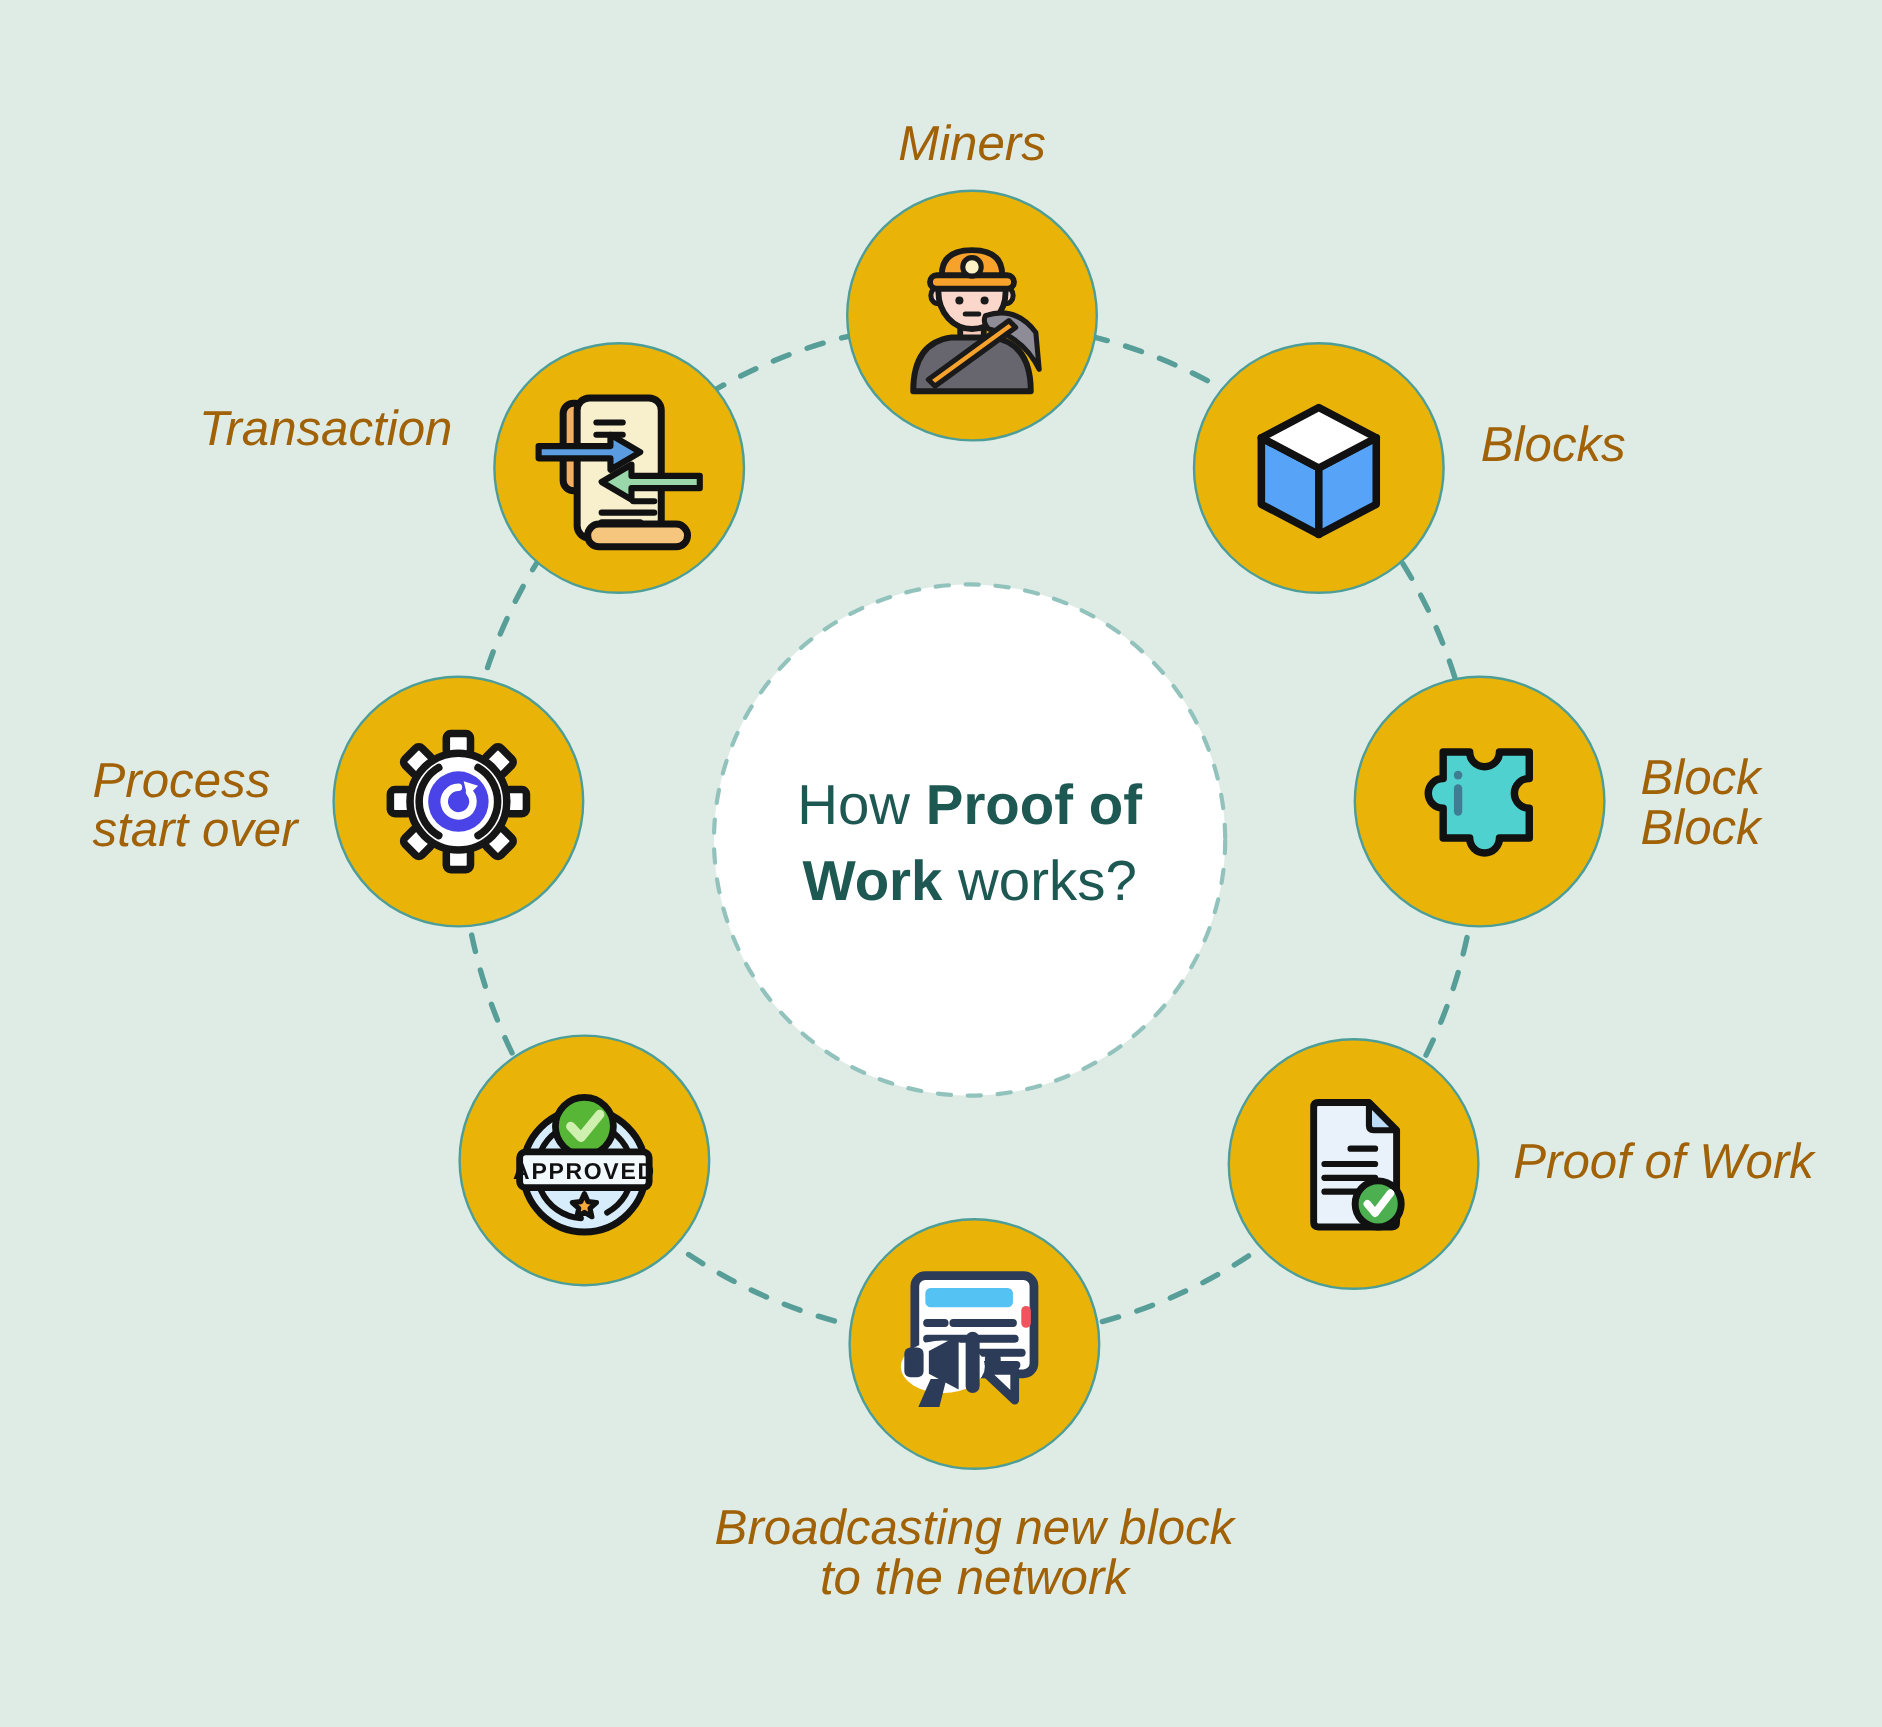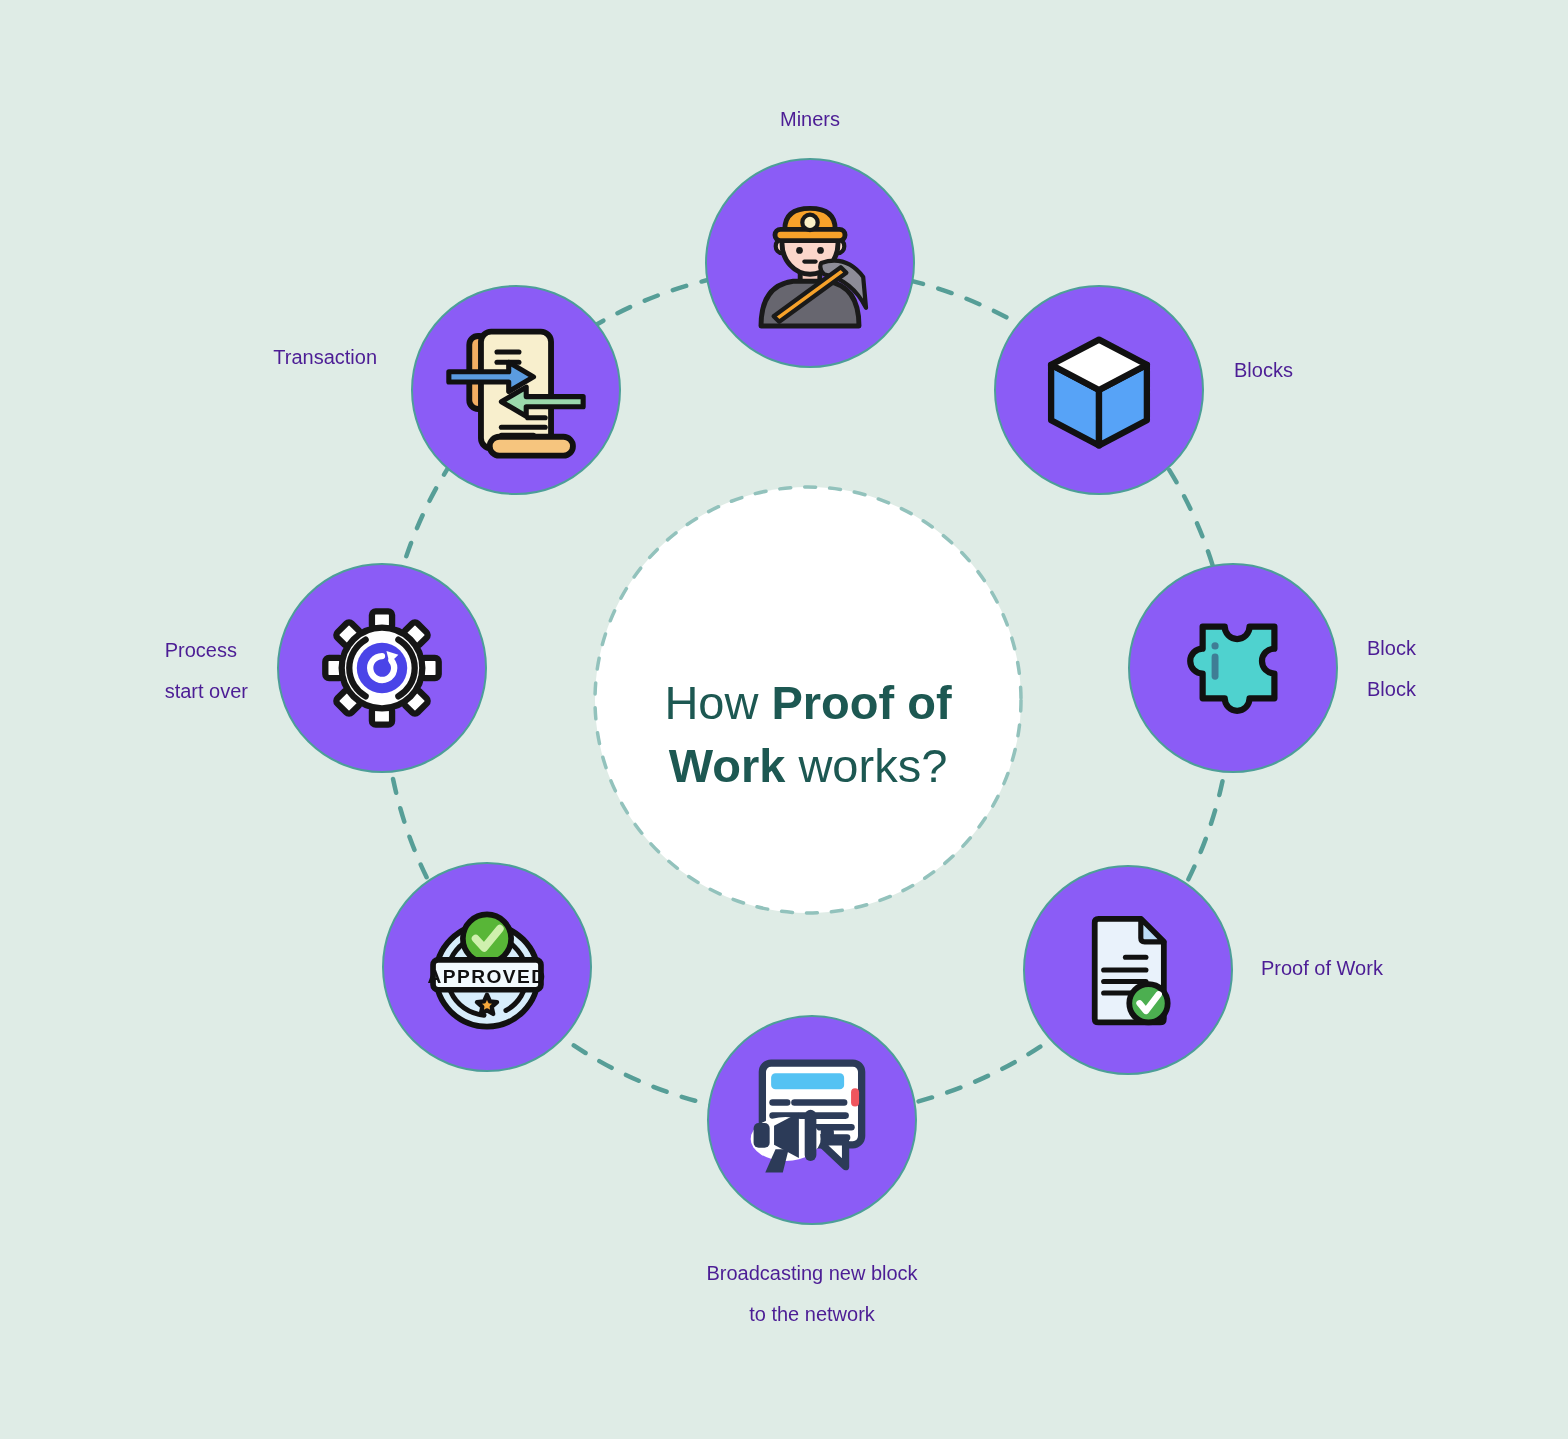--- a/index.html
+++ b/index.html
@@ -7,35 +7,35 @@
     width:1568px;height:1439px;
     background:#dfece6;
     font-family:"Liberation Sans", sans-serif;
     position:relative;
     overflow:hidden;
   }
   .canvas{position:absolute;inset:0;}
   .rings{position:absolute;left:0;top:0;}
   .node{
     position:absolute;width:210px;height:210px;border-radius:50%;
-    background:#8b5cf6;border:2px solid #4d9e98;
+    background:#eab308;border:2px solid #4d9e98;
     display:flex;align-items:center;justify-content:center;
     box-sizing:border-box;
   }
   .label{
-    position:absolute;font-size:20px;line-height:41px;color:#4c1d95;
+    position:absolute;font-size:41px;line-height:41px;color:#a16207;
     white-space:nowrap;
+    font-style:italic;
   }
   .ta-r{text-align:left;}
   .ta-c{text-align:center;}
   .center-title{
     position:absolute;left:808px;top:702px;transform:translate(-50%,-50%);
     text-align:center;font-size:47px;line-height:63px;color:#1d5852;
     white-space:nowrap;
-    margin-top:32px;
   }
   .center-title b{font-weight:700;}
 </style>
 </head>
 <body>
 
 <div class="canvas">
 
   <svg class="rings" width="1568" height="1439">
     <circle cx="808" cy="692" r="424" fill="none" stroke="#569e97" stroke-width="4.5" stroke-dasharray="14 16" stroke-linecap="round"></circle>

